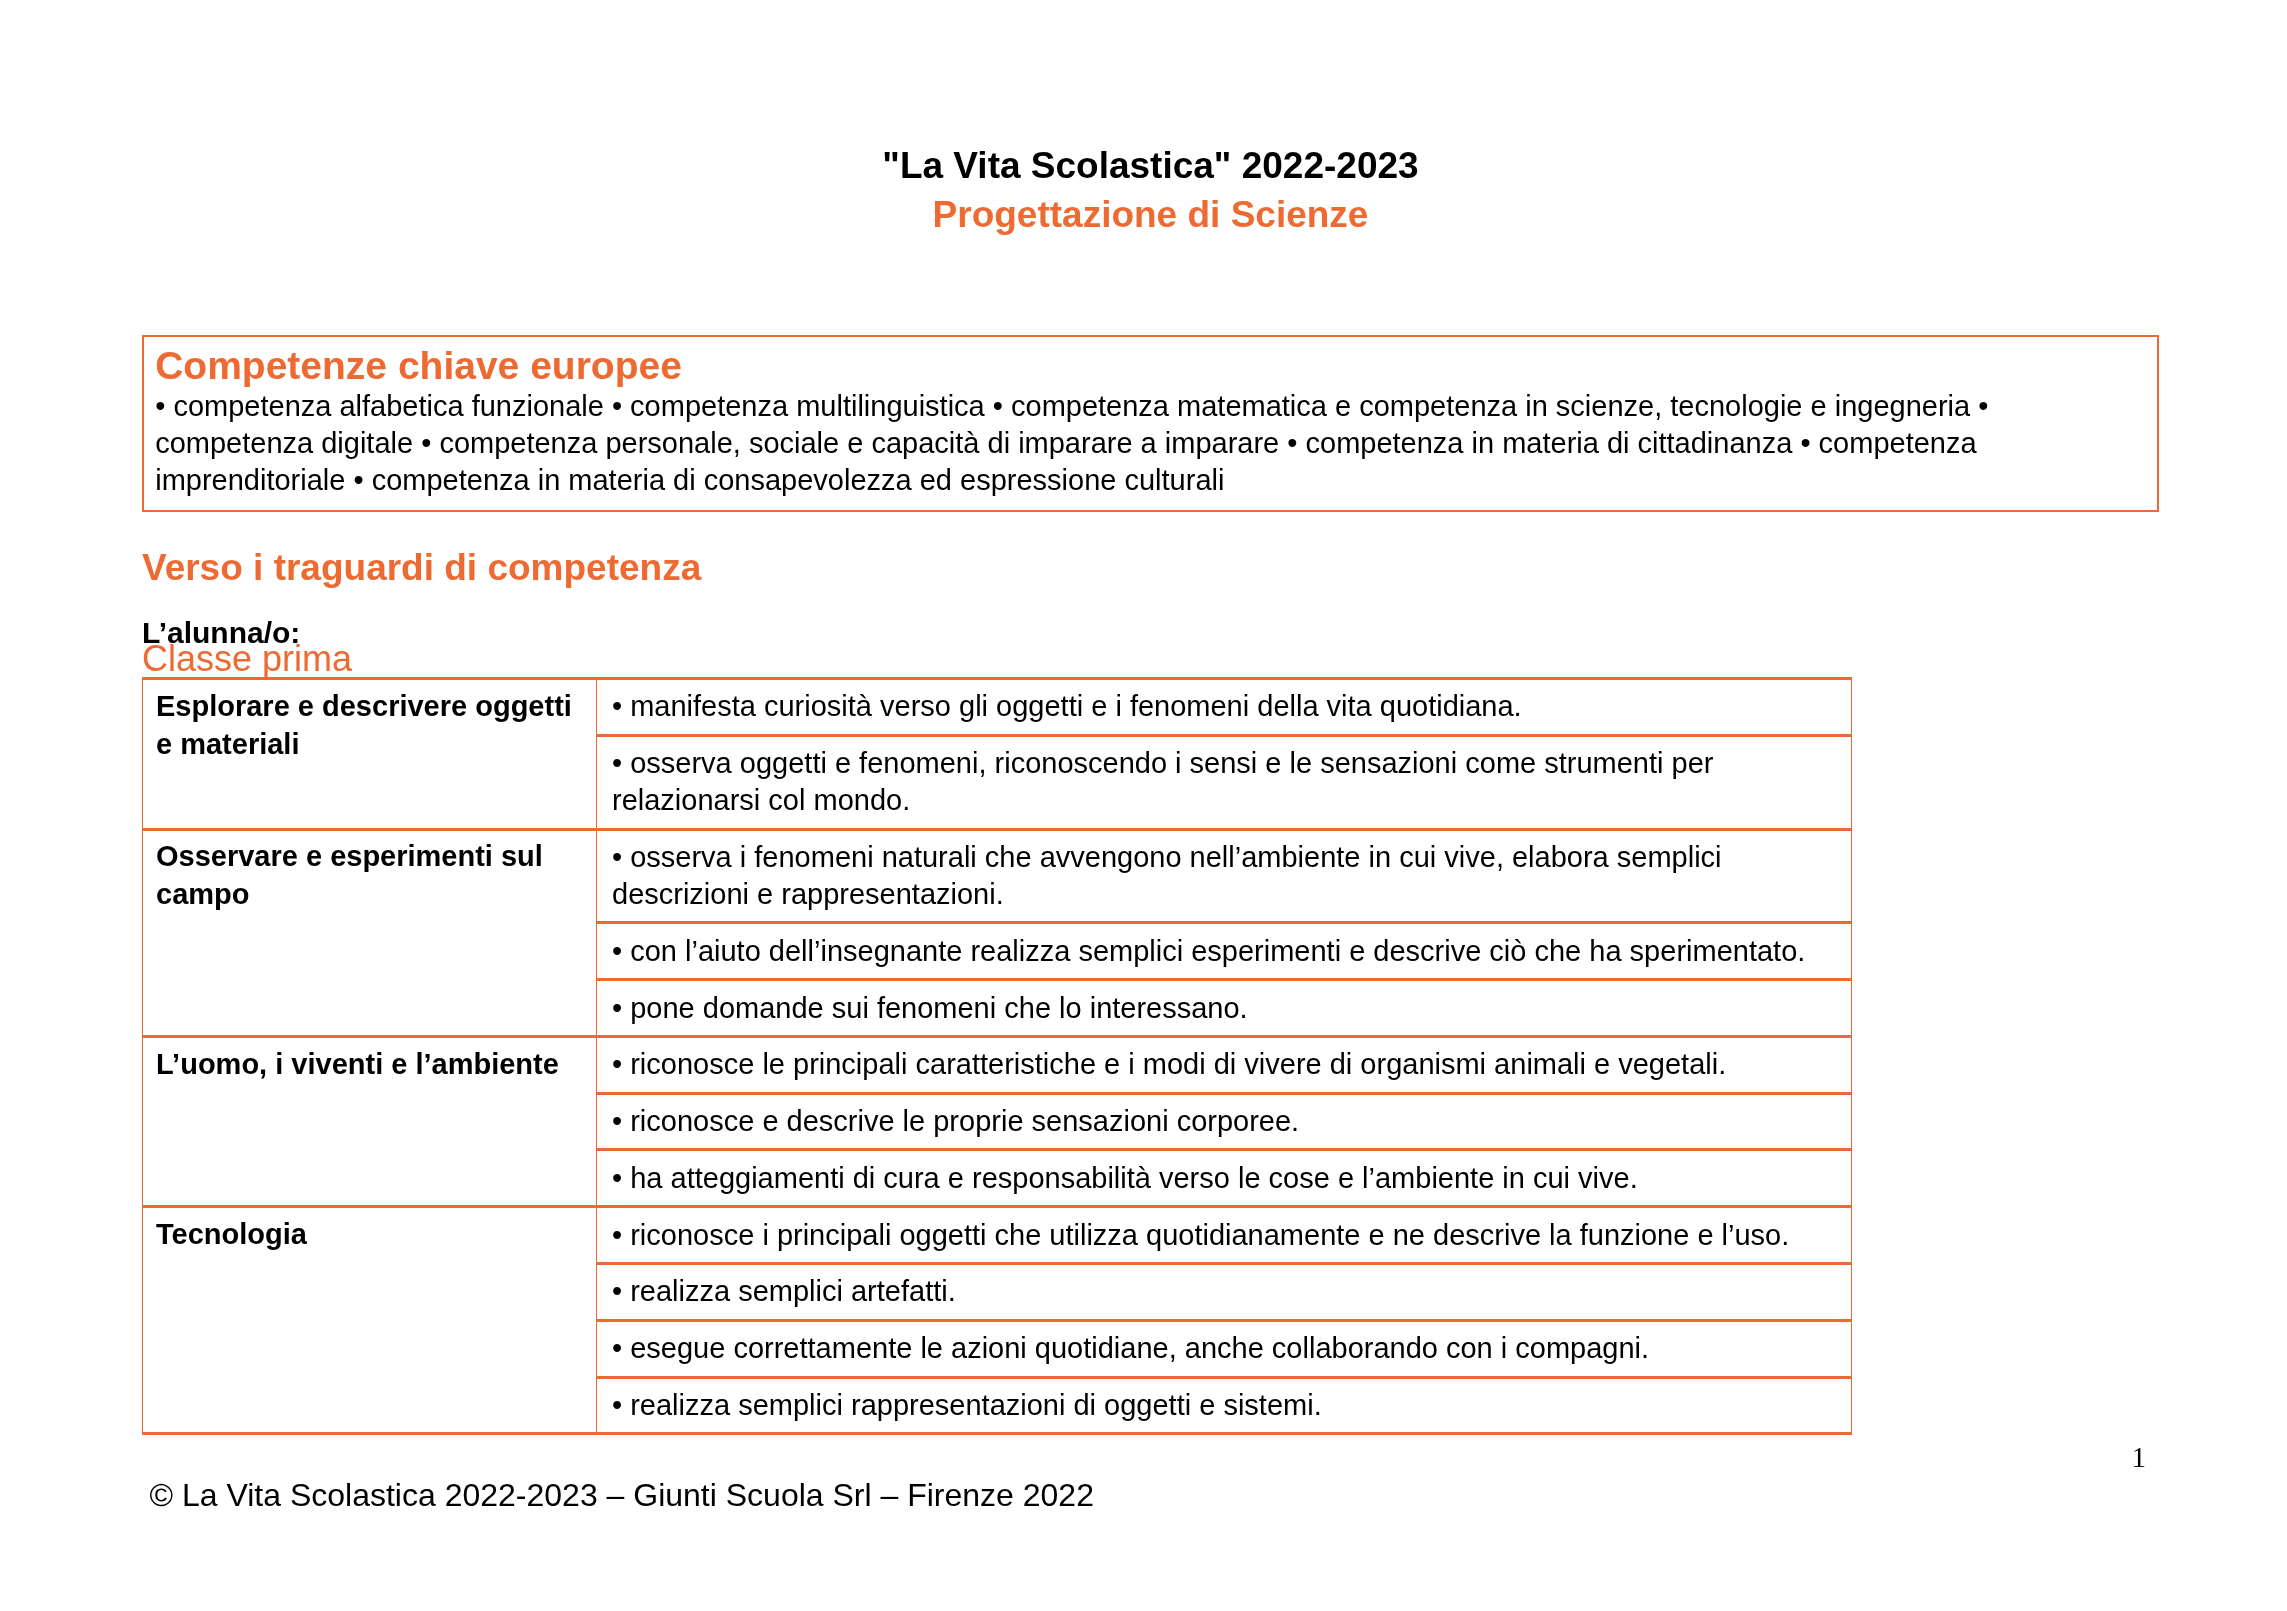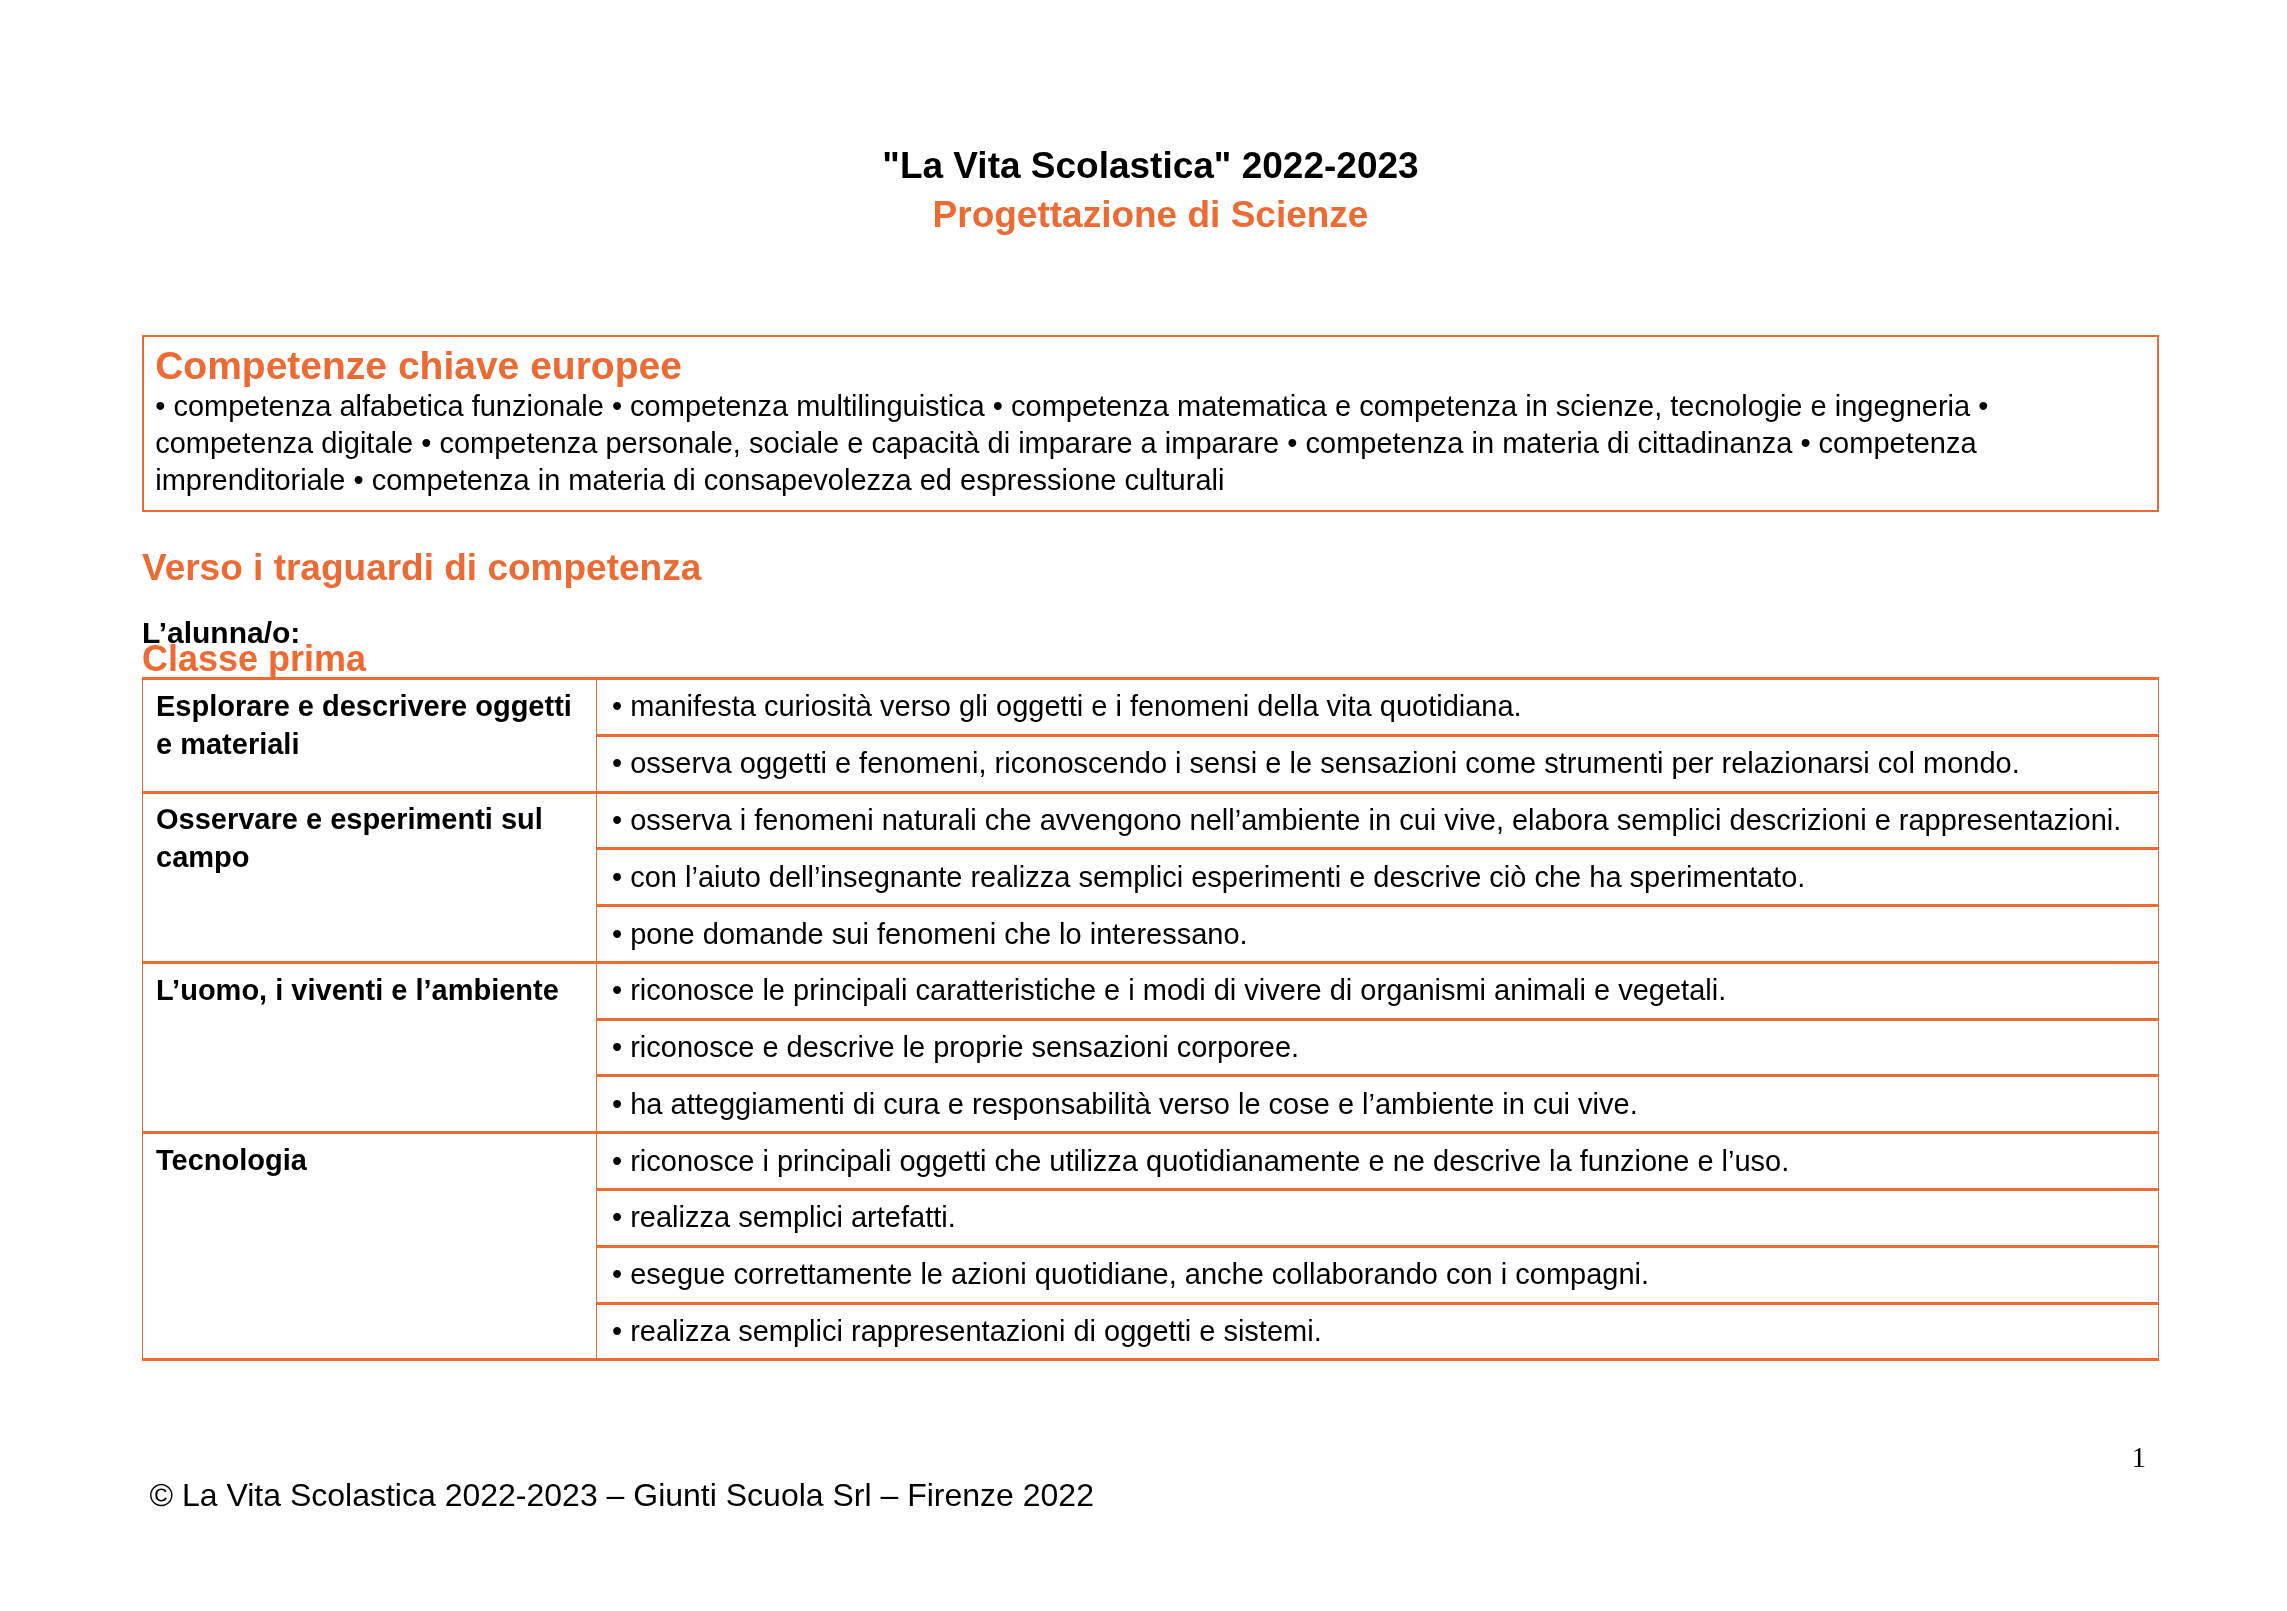--- a/index.html
+++ b/index.html
@@ -26,26 +26,26 @@
     top: 335px;
     border: 2.8px solid var(--accent);
     padding: 5.6px 11.2px 11.2px 11.2px;
   }
   .kc-heading { color: var(--accent); font-size: 39px; font-weight: bold; line-height: 45px; }
   .kc-body    { font-size: 29px; line-height: 37px; }
 
   
   .section-heading { top: 546px; color: var(--accent); font-size: 37px; font-weight: bold; line-height: 43px; }
   .section-intro   { top: 615px; font-size: 30px; font-weight: bold; line-height: 36px; }
-  .class-label     { top: 639px; color: var(--accent); font-size: 36px; font-weight: bold; line-height: 39px; }
+  .class-label     { top: 639px; color: var(--accent); font-size: 36px; font-weight: normal; line-height: 39px; }
 
   
   .goals-table-wrap { top: 677px; }
   table.goals {
-    width: 2017px;
+    width: 1710px;
     border-collapse: collapse;
     table-layout: fixed;
   }
   table.goals col.col-cat  { width: 454px; }
   table.goals td {
     border: 1.9px solid var(--accent);
     vertical-align: top;
     font-size: 29px;
   }
   table.goals td.desc {

